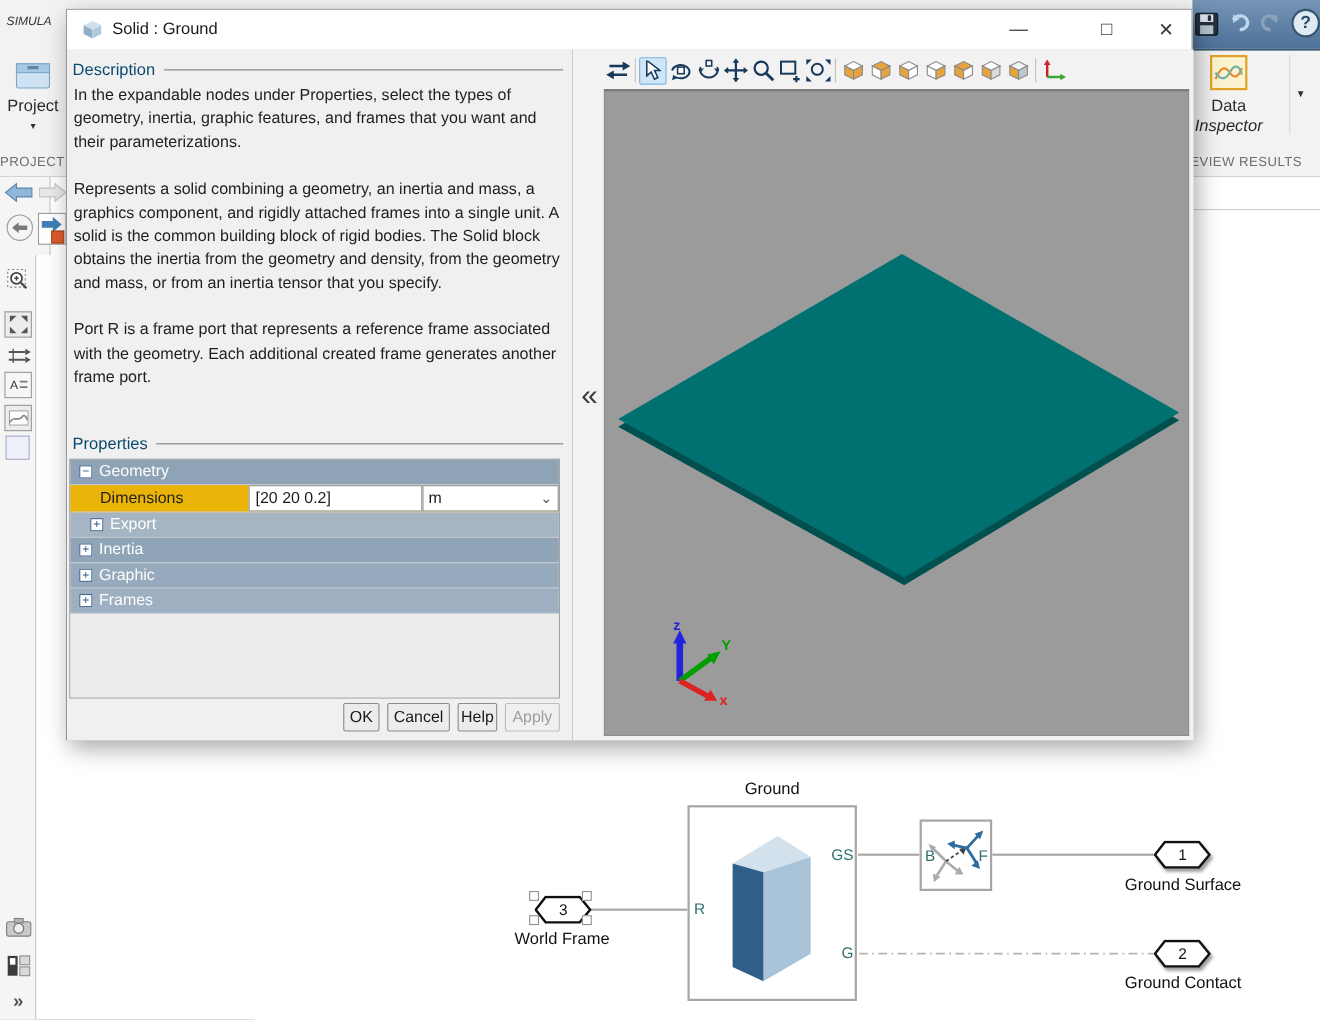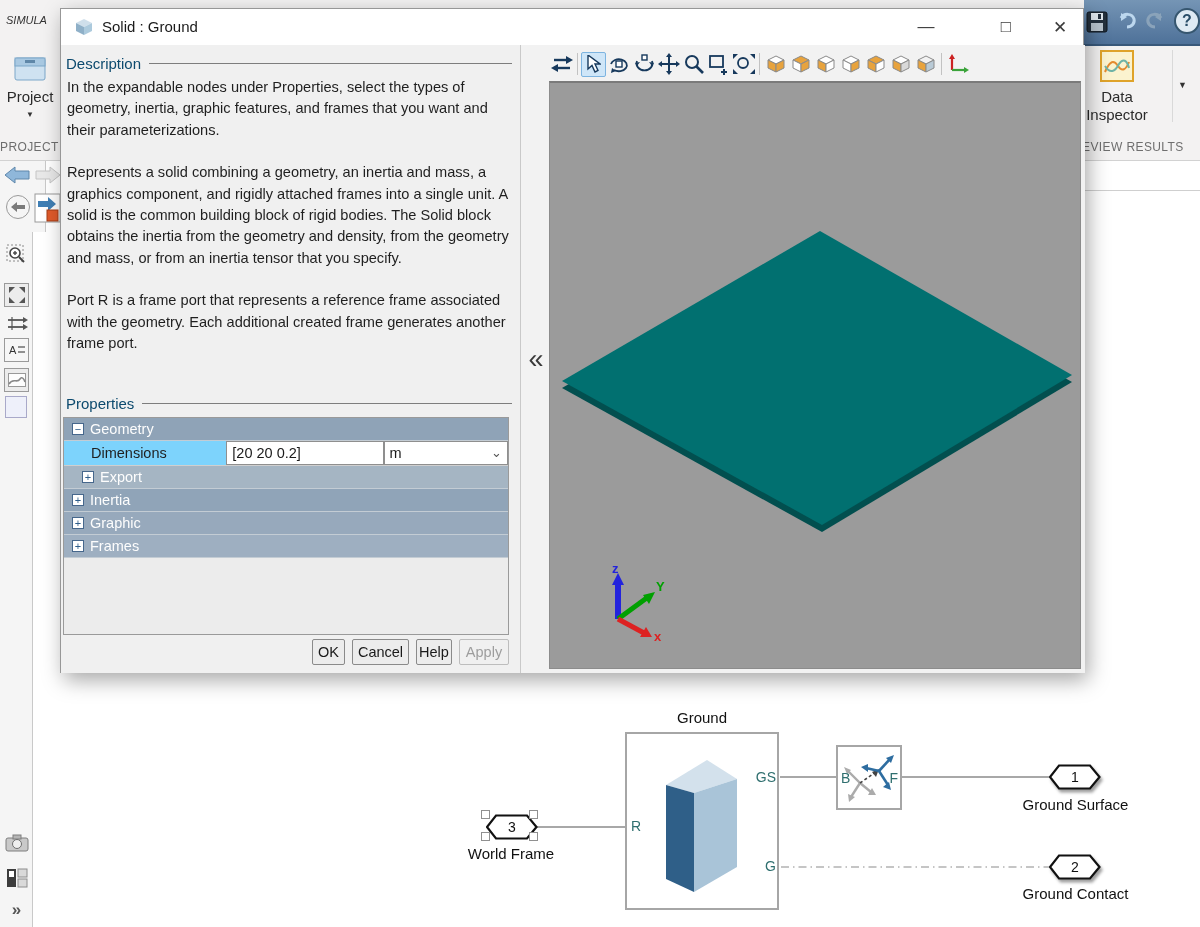--- a/index.html
+++ b/index.html
@@ -16,21 +16,21 @@
           font-size:17px;color:#3c3c3c;cursor:default;}
   .pane-left{position:absolute;left:0;top:36px;width:460px;height:628px;background:#f0f0f0;border-right:1px solid #c9c9c9;box-sizing:border-box;}
   .pane-right{position:absolute;left:460px;top:36px;width:564px;height:628px;background:#f2f2f2;}
   .group-head{display:flex;align-items:center;font-size:15px;color:#0c4a6e;}
   .group-head .rule{flex:1;height:1px;background:#7d7d7d;margin-left:8px;margin-right:4px;}
   .desc p{margin:0 0 21px 0;font-size:14.6px;line-height:21.4px;color:#1f1f1f;}
   .ptable{position:absolute;left:2px;top:372px;width:446px;border:1px solid #9a9a9a;box-sizing:border-box;background:#ececec;}
   .prow{display:flex;align-items:center;height:23px;font-size:14.5px;color:#fdfdfd;border-bottom:1px solid #c3ccd4;box-sizing:border-box;}
   .pm{width:12px;height:12px;background:#fff;border:1px solid #46678c;color:#2e5d8a;font-size:11px;line-height:10px;
       text-align:center;margin-right:6px;flex:none;box-sizing:border-box;}
-  .dimrow{display:flex;height:24px;border-bottom:1px solid #cfcfcf;background:#7dd3fc;}
+  .dimrow{display:flex;height:24px;border-bottom:1px solid #cfcfcf;background:#eab308;}
   .cellin{background:#fff;border:1px solid #8f8f8f;box-sizing:border-box;font-size:14.5px;color:#1a1a1a;
           display:flex;align-items:center;padding:0 5px;text-align:right;}
   .dlgbtn{height:26px;background:#ececec;border:1px solid #8a8a8a;border-radius:2px;font-size:14.5px;color:#1a1a1a;
           display:flex;align-items:center;justify-content:center;box-sizing:border-box;}
   .dlgbtn.disabled{background:#f0f0f0;border-color:#bdbdbd;color:#9d9d9d;}
   .ticon{width:25px;height:25px;display:flex;align-items:center;justify-content:center;border-radius:2px;flex:none;}
   .tsep{width:1px;height:22px;background:#c2c2c2;margin:0 3px;flex:none;}
   .hexnum{position:absolute;font-size:14px;color:#111;text-align:center;}
   .portlbl{position:absolute;font-size:14px;color:#2f6f6f;}
   .diaglbl{position:absolute;font-size:15px;color:#111;text-align:center;}
@@ -88,21 +88,21 @@
   </div>
 
   <div class="abs" style="left:1084px;top:46px;width:88px;height:84px;">
     <span class="abs small-ico" style="left:16px;top:4px;width:34px;height:32px;background:#fbf3cf;border:2px solid #dfa32a;box-sizing:border-box;">
       <svg width="28" height="24" viewBox="0 0 28 24">
         <path d="M2 18 C7 6,11 6,15 12 C19 18,23 16,26 8" fill="none" stroke="#e58b2f" stroke-width="2"></path>
         <path d="M2 12 C7 20,12 18,16 10 C20 4,24 6,26 14" fill="none" stroke="#6fb3a6" stroke-width="2"></path>
       </svg>
     </span>
     <div class="abs" style="left:0;top:42px;width:66px;text-align:center;font-size:15px;color:#2b2b2b;">Data</div>
-    <div class="abs" style="left:0;top:60px;width:66px;text-align:center;font-size:15px;color:#2b2b2b;">Inspector</div>
+    <div class="abs" style="left:0;top:60px;width:66px;text-align:center;font-size:15px;color:#2b2b2b;font-style:italic;">Inspector</div>
   </div>
   <div class="abs" style="left:1172px;top:50px;width:1px;height:72px;background:#d9d9d9;"></div>
   <div class="abs" style="left:1178px;top:80px;font-size:9px;color:#333;">▼</div>
   <div class="abs sec-label" style="left:1082px;top:140px;letter-spacing:.4px;">EVIEW RESULTS</div>
 
   <div class="abs" style="left:0;top:161px;width:1200px;height:766px;background:#fff;"></div>
   <div class="abs" style="left:1084px;top:190px;width:116px;height:1px;background:#cfcfcf;"></div>
 
   <div class="abs" style="left:0;top:161px;width:46px;height:71px;background:#f5f5f5;border-right:1px solid #c9c9c9;box-sizing:border-box;"></div>
   <span class="abs small-ico" style="left:3px;top:165px;">

